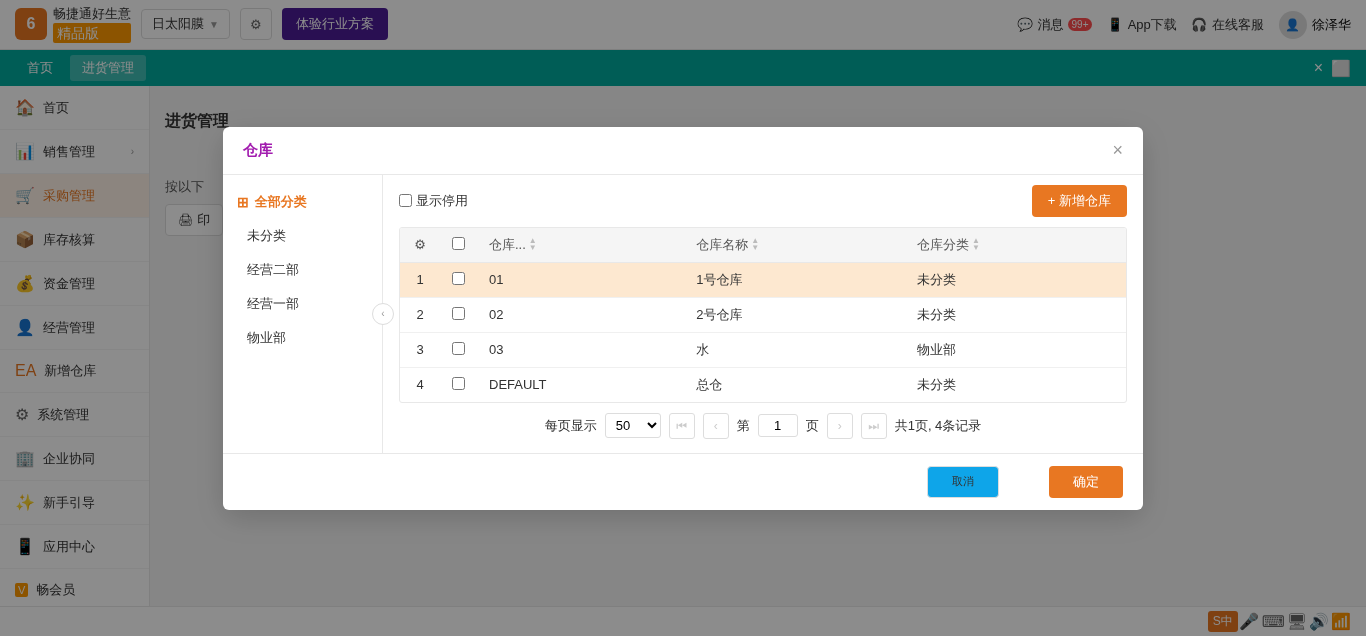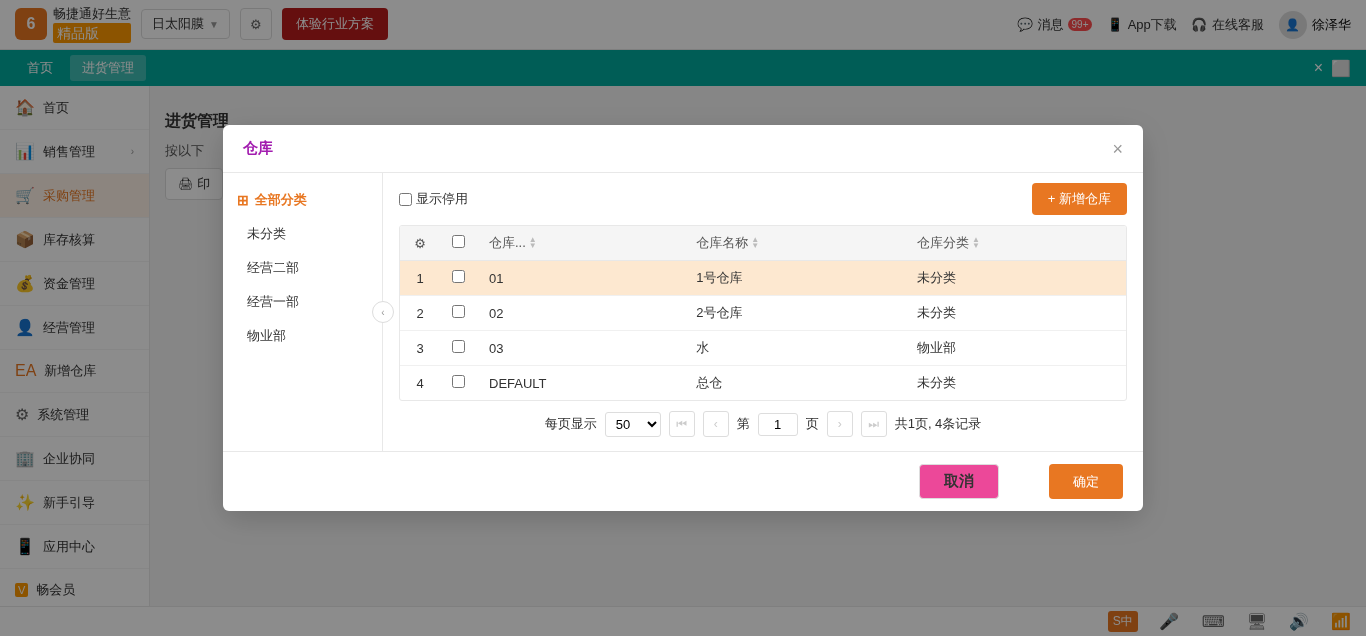--- a/index.html
+++ b/index.html
@@ -18,21 +18,21 @@
     }
     .top-header-left { display: flex; align-items: center; gap: 10px; }
     .logo-area { display: flex; align-items: center; gap: 6px; }
     .logo-icon { width: 32px; height: 32px; background: #e87722; border-radius: 6px; display: flex; align-items: center; justify-content: center; color: #fff; font-weight: bold; font-size: 16px; }
     .logo-text { font-size: 12px; color: #333; line-height: 1.3; }
     .logo-text span { display: block; }
     .logo-badge { background: #ff9900; color: #fff; font-size: 14px; padding: 1px 4px; border-radius: 2px; }
     .store-selector { display: flex; align-items: center; gap: 5px; padding: 5px 10px; border: 1px solid #ddd; border-radius: 4px; cursor: pointer; color: #333; }
     .store-arrow { font-size: 10px; color: #999; }
     .gear-btn { width: 32px; height: 32px; border: 1px solid #ddd; border-radius: 4px; display: flex; align-items: center; justify-content: center; cursor: pointer; color: #666; }
-    .industry-btn { background: #b91c1c; color: #fff; border: none; padding: 7px 14px; border-radius: 4px; cursor: pointer; font-size: 13px; }
+    .industry-btn { background: #4c1d95; color: #fff; border: none; padding: 7px 14px; border-radius: 4px; cursor: pointer; font-size: 13px; }
     .top-header-right { display: flex; align-items: center; gap: 15px; }
     .header-icon-item { display: flex; align-items: center; gap: 4px; cursor: pointer; color: #333; font-size: 12px; }
     .badge { background: #ff4d4f; color: #fff; font-size: 10px; padding: 1px 4px; border-radius: 8px; }
     .avatar-area { display: flex; align-items: center; gap: 5px; cursor: pointer; }
     .avatar { width: 28px; height: 28px; background: #ddd; border-radius: 50%; display: flex; align-items: center; justify-content: center; color: #999; font-size: 12px; }
 
     
     .sub-nav {
       height: 36px;
       background: #00a99d;
@@ -288,25 +288,24 @@
       justify-content: flex-end;
       gap: 10px;
       padding: 12px 20px;
       border-top: 1px solid #e8e8e8;
       flex-shrink: 0;
     }
     .footer-cancel-btn {
       padding: 7px 24px;
       border: 1px solid #ddd;
       border-radius: 4px;
-      background: #ec4899;
+      background: #0ea5e9;
       cursor: pointer;
       color: #333;
-      font-size: 15px;
-      font-weight: bold;
+      font-size: 11px;
     }
     .footer-confirm-btn {
       padding: 7px 24px;
       border: none;
       border-radius: 4px;
       background: #e87722;
       color: #fff;
       cursor: pointer;
       font-size: 13px;
       margin-left: 40px;
@@ -314,31 +313,31 @@
 
     
     .bottom-bar {
       height: 30px;
       background: #fff;
       border-top: 1px solid #e8e8e8;
       display: flex;
       align-items: center;
       justify-content: flex-end;
       padding: 0 15px;
-      gap: 22px;
+      gap: 2px;
       flex-shrink: 0;
     }
     .bottom-icon { font-size: 16px; cursor: pointer; color: #666; }
 
     
     .bg-content {
       padding: 10px 0;
     }
     .bg-filter-row { display: flex; align-items: center; gap: 8px; font-size: 12px; color: #555; margin-bottom: 8px; }
-    .bg-label { white-space: nowrap; }
+    .bg-label { white-space: nowrap; margin-top: 36px; }
   </style>
 </head>
 <body>
 
 <div class="top-header">
   <div class="top-header-left">
     <div class="logo-area">
       <div class="logo-icon">6</div>
       <div class="logo-text">
         <span>畅捷通好生意</span>

